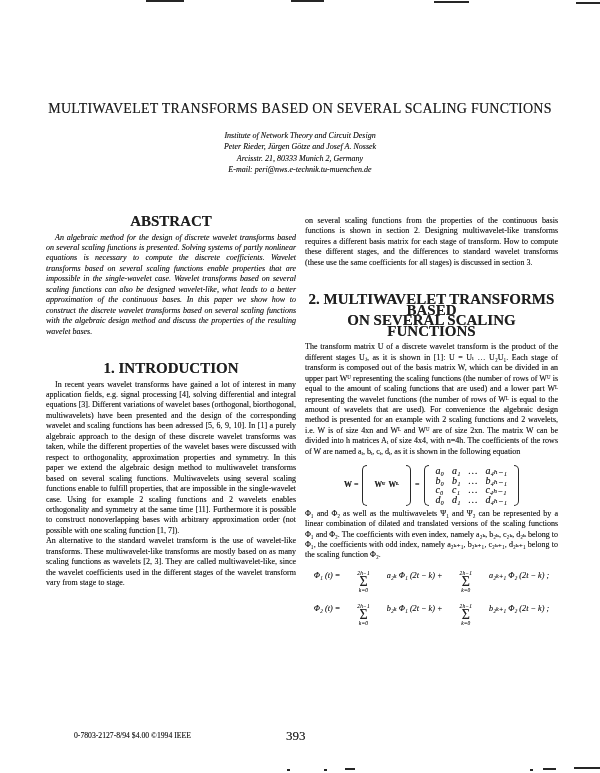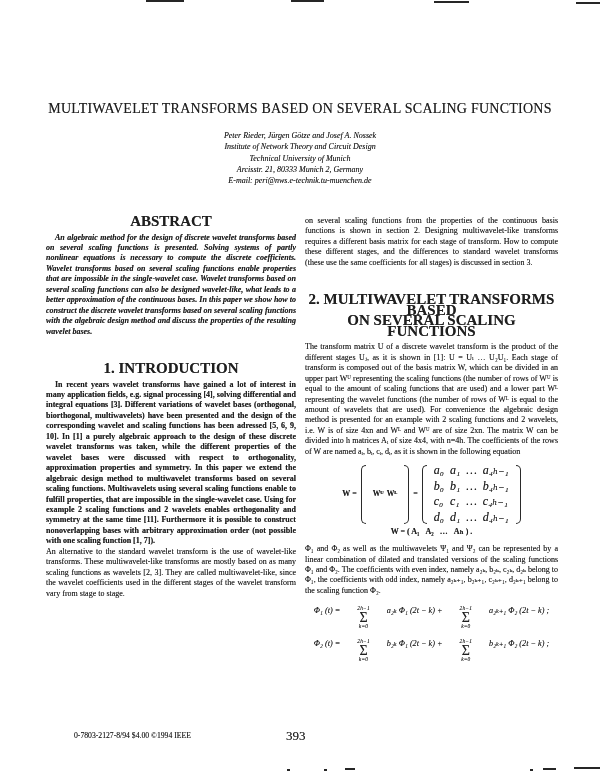--- a/index.html
+++ b/index.html
@@ -17,34 +17,34 @@
 
   .col{position:absolute;top:216px;font-size:8px;line-height:10.45px;text-align:justify;
     hyphens:auto;-webkit-hyphens:auto;}
   .col-left{left:46px;width:250px;}
   .col-right{left:305px;width:253px;}
 
   .sec-head{text-align:center;font-weight:bold;font-size:15px;line-height:10.5px;
     margin:0 0 6px 0;text-justify:none;}
   .sec-head.spaced{margin-top:26px;}
   p{margin:0;}
-  .indent{text-indent:9px;font-weight:bold;}
+  .indent{text-indent:9px;}
   .abstract-body{font-style:italic;}
 
   
   .matrix-eq{display:flex;justify-content:center;align-items:center;gap:4px;
     margin:8px 0 3px 0;font-size:8px;text-align:left;}
   .mvar{font-weight:bold;}
   .paren{width:4px;align-self:stretch;border:1px solid #2a2a2a;}
   .paren-l{border-right:none;border-radius:5px 0 0 5px;}
   .paren-r{border-left:none;border-radius:0 5px 5px 0;}
   .wstack{display:flex;align-items:center;gap:3px;
     font-size:7.6px;font-weight:bold;padding:2px 3px;}
   .mgrid{display:grid;grid-template-columns:repeat(4,auto);column-gap:8px;row-gap:0;
-    font-size:12px;font-style:italic;line-height:9.6px;padding:1px 3px;gap:6px;}
+    font-size:10px;font-style:italic;line-height:9.6px;padding:1px 3px;}
   .blocks-line{text-align:center;font-size:8px;margin:3px 0 7px 0;font-weight:bold;}
 
   
   .eq{display:flex;justify-content:center;align-items:flex-start;gap:17px;
     margin:10px 0 0 0;font-size:8.2px;font-style:italic;text-align:left;}
   .sum{display:inline-flex;flex-direction:column;align-items:center;line-height:1;}
   .sum .limit{font-size:5.4px;font-style:italic;letter-spacing:0.2px;}
   .sum .sigma{font-size:14px;line-height:12px;font-style:normal;}
 
   .footer-copyright{position:absolute;left:74px;top:731px;font-size:7.7px;}
@@ -56,23 +56,22 @@
 <div class="page">
 
   <div class="mark" style="left:146px;top:0;width:38px;height:2px;"></div>
   <div class="mark" style="left:291px;top:0;width:33px;height:2px;"></div>
   <div class="mark" style="left:434px;top:1px;width:35px;height:2px;"></div>
   <div class="mark" style="left:576px;top:2px;width:24px;height:2px;"></div>
 
   <div class="title">MULTIWAVELET TRANSFORMS BASED ON SEVERAL SCALING FUNCTIONS</div>
 
   <div class="authors">
+    <div>Institute of Network Theory and Circuit Design</div>
     <div>Peter Rieder, Jürgen Götze and Josef A. Nossek</div>
-    <div>Institute of Network Theory and Circuit Design</div>
-    <div>Technical University of Munich</div>
     <div>Arcisstr. 21, 80333 Munich 2, Germany</div>
     <div>E-mail: peri@nws.e-technik.tu-muenchen.de</div>
   </div>
 
   <div class="col col-left">
     <div class="sec-head">ABSTRACT</div>
     <p class="abstract-body indent">An algebraic method for the design of discrete wavelet transforms based on several scaling functions is presented. Solving systems of partly nonlinear equations is necessary to compute the discrete coefficients. Wavelet transforms based on several scaling functions enable properties that are impossible in the single-wavelet case. Wavelet transforms based on several scaling functions can also be designed wavelet-like, what leads to a better approximation of the continuous bases. In this paper we show how to construct the discrete wavelet transforms based on several scaling functions with the algebraic design method and discuss the properties of the resulting wavelet bases.</p>
 
     <div class="sec-head spaced">1.  INTRODUCTION</div>
     <p class="indent">In recent years wavelet transforms have gained a lot of interest in many application fields, e.g. signal processing [4], solving differential and integral equations [3]. Different variations of wavelet bases (orthogonal, biorthogonal, multiwavelets) have been presented and the design of the corresponding wavelet and scaling functions has been adressed [5, 6, 9, 10]. In [1] a purely algebraic approach to the design of these discrete wavelet transforms was taken, while the different properties of the wavelet bases were discussed with respect to orthogonality, approximation properties and symmetry. In this paper we extend the algebraic design method to multiwavelet transforms based on several scaling functions. Multiwavelets using several scaling functions enable to fulfill properties, that are impossible in the single-wavelet case. Using for example 2 scaling functions and 2 wavelets enables orthogonality and symmetry at the same time [11]. Furthermore it is possible to construct nonoverlapping bases with arbitrary approximation order (not possible with one scaling function [1, 7]).</p>
@@ -113,21 +112,20 @@
         <span>…</span>
         <span>c₄ₕ₋₁</span>
         <span>d₀</span>
         <span>d₁</span>
         <span>…</span>
         <span>d₄ₕ₋₁</span>
       </span>
       <span class="paren paren-r"></span>
     </div>
 
-    <div class="blocks-line">W = ( A₁  A₂  …  Aₕ ) .</div>
 
     <p>Φ₁ and Φ₂ as well as the multiwavelets Ψ₁ and Ψ₂ can be represented by a linear combination of dilated and translated versions of the scaling functions Φ₁ and Φ₂. The coefficients with even index, namely a₂ₖ, b₂ₖ, c₂ₖ, d₂ₖ belong to Φ₁, the coefficients with odd index, namely a₂ₖ₊₁, b₂ₖ₊₁, c₂ₖ₊₁, d₂ₖ₊₁ belong to the scaling function Φ₂.</p>
 
     <div class="eq">
       <span>Φ₁ (t) =</span>
       <span class="sum">
         <span class="limit">2h−1</span>
         <span class="sigma">Σ</span>
         <span class="limit">k=0</span>
       </span>

